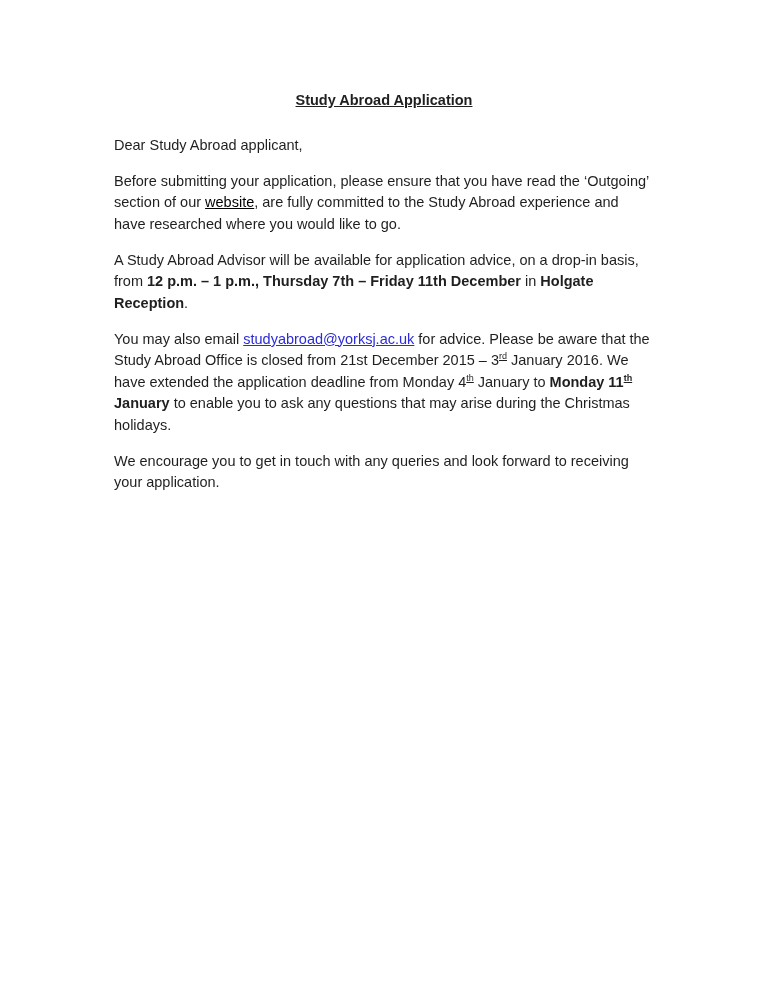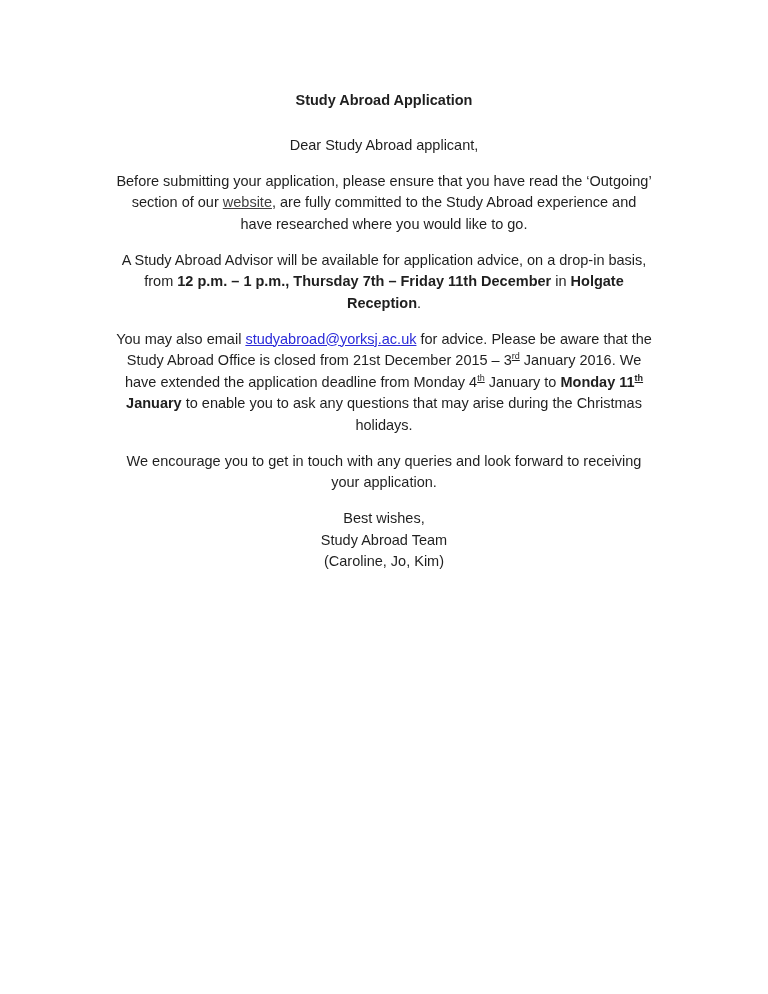--- a/index.html
+++ b/index.html
@@ -17,29 +17,29 @@
   .page {
     box-sizing: border-box;
     width: 768px;
     height: 994px;
     padding: 90px 114px 0 114px;
     background: #ffffff;
   }
   .doc-title {
     font-size: 14.5px;
     font-weight: 700;
+    text-decoration: underline;
     text-align: center;
     margin: 0 0 23px 0;
     line-height: 21.5px;
   }
   .para {
     font-size: 14.5px;
     line-height: 21.5px;
     margin: 0 0 14.5px 0;
-    text-align: center;
   }
   .para .bold {
     font-weight: 700;
   }
   .para .sup {
     font-size: 0.62em;
     vertical-align: super;
     line-height: 0;
     text-decoration: underline;
   }
@@ -48,19 +48,18 @@
     cursor: pointer;
   }
 </style>
 </head>
 <body>
 
 <div class="page">
   <h1 class="doc-title">Study Abroad Application</h1>
   <div>
       <p class="para"><span>Dear Study Abroad applicant,</span></p>
-      <p class="para"><span>Before submitting your application, please ensure that you have read the ‘Outgoing’ section of our </span><a href="#" style="color: #404040;">website</a><span>, are fully committed to the Study Abroad experience and have researched where you would like to go.</span></p>
+      <p class="para"><span>Before submitting your application, please ensure that you have read the ‘Outgoing’ section of our </span><a href="#" style="color: #000000;">website</a><span>, are fully committed to the Study Abroad experience and have researched where you would like to go.</span></p>
       <p class="para"><span>A Study Abroad Advisor will be available for application advice, on a drop-in basis, from </span><span class="bold">12 p.m. – 1 p.m., Thursday 7th – Friday 11th December</span><span> in </span><span class="bold">Holgate Reception</span><span>.</span></p>
       <p class="para"><span>You may also email </span><a href="#" style="color: rgb(43, 43, 217);">studyabroad@yorksj.ac.uk</a><span> for advice. Please be aware that the Study Abroad Office is closed from 21st December 2015 – 3</span><span class="sup">rd</span><span> January 2016. We have extended the application deadline from Monday 4</span><span class="sup">th</span><span> January to </span><span class="bold">Monday 11</span><span class="bold sup">th</span><span class="bold"> January</span><span> to enable you to ask any questions that may arise during the Christmas holidays.</span></p>
       <p class="para"><span>We encourage you to get in touch with any queries and look forward to receiving your application.</span></p>
-      <p class="para"><span>Best wishes,</span><br><span>Study Abroad Team</span><br><span>(Caroline, Jo, Kim)</span></p>
     </div>
 </div>
 
 </body></html>

